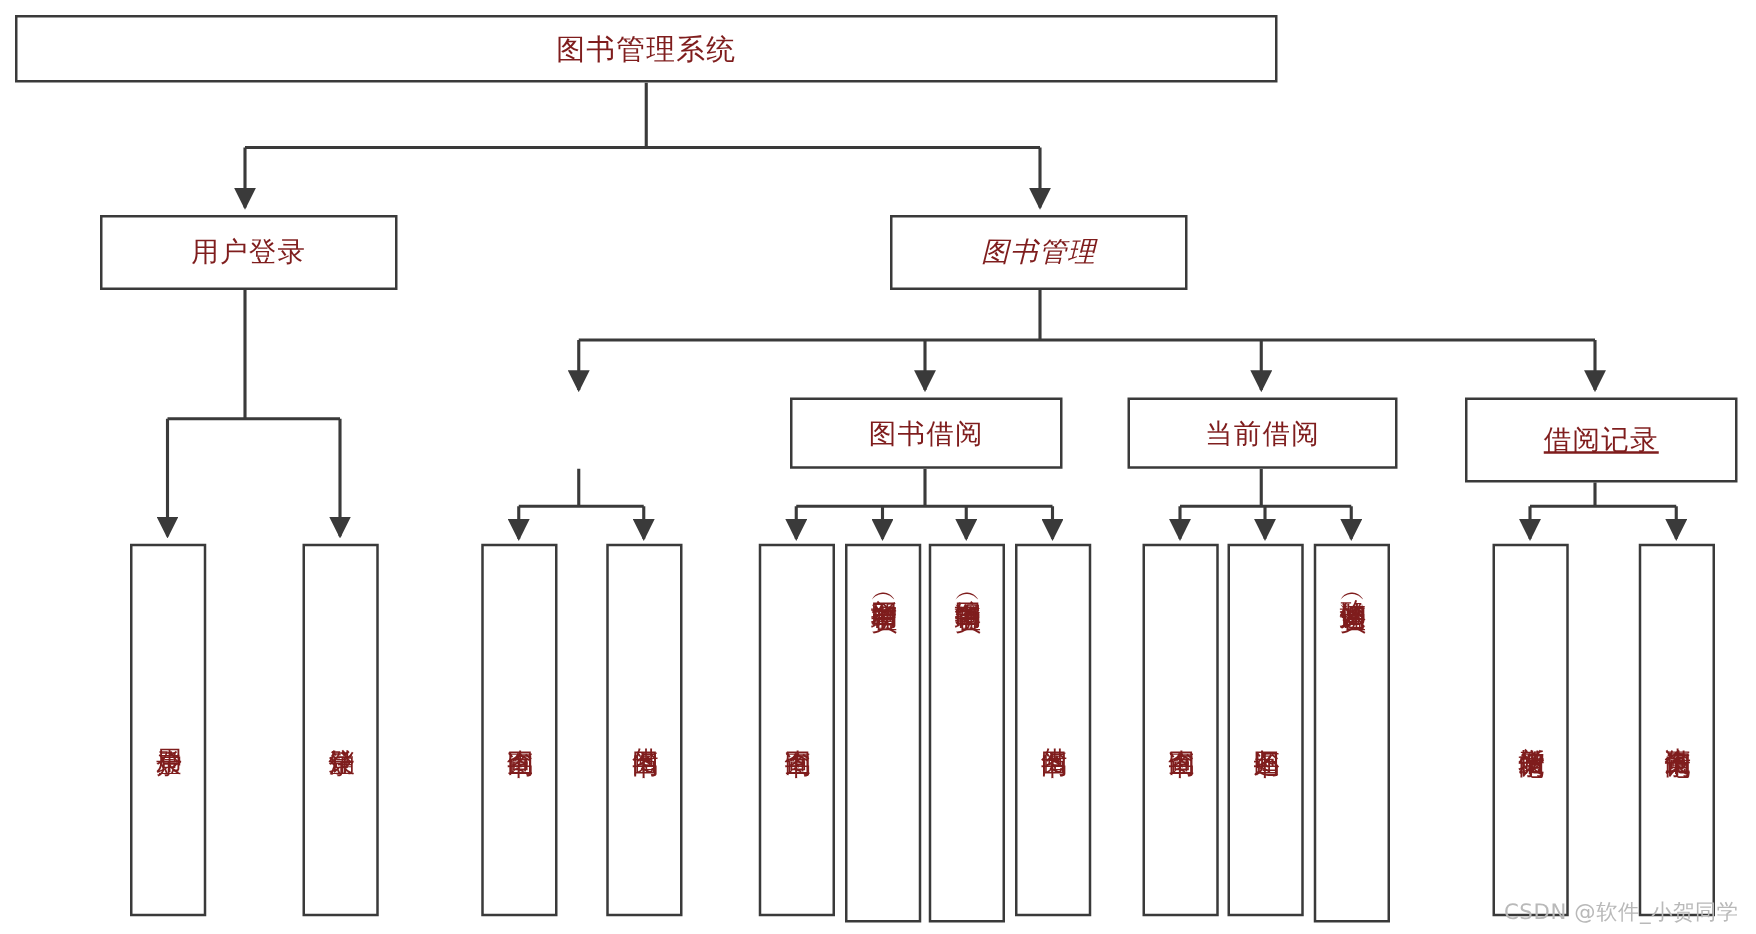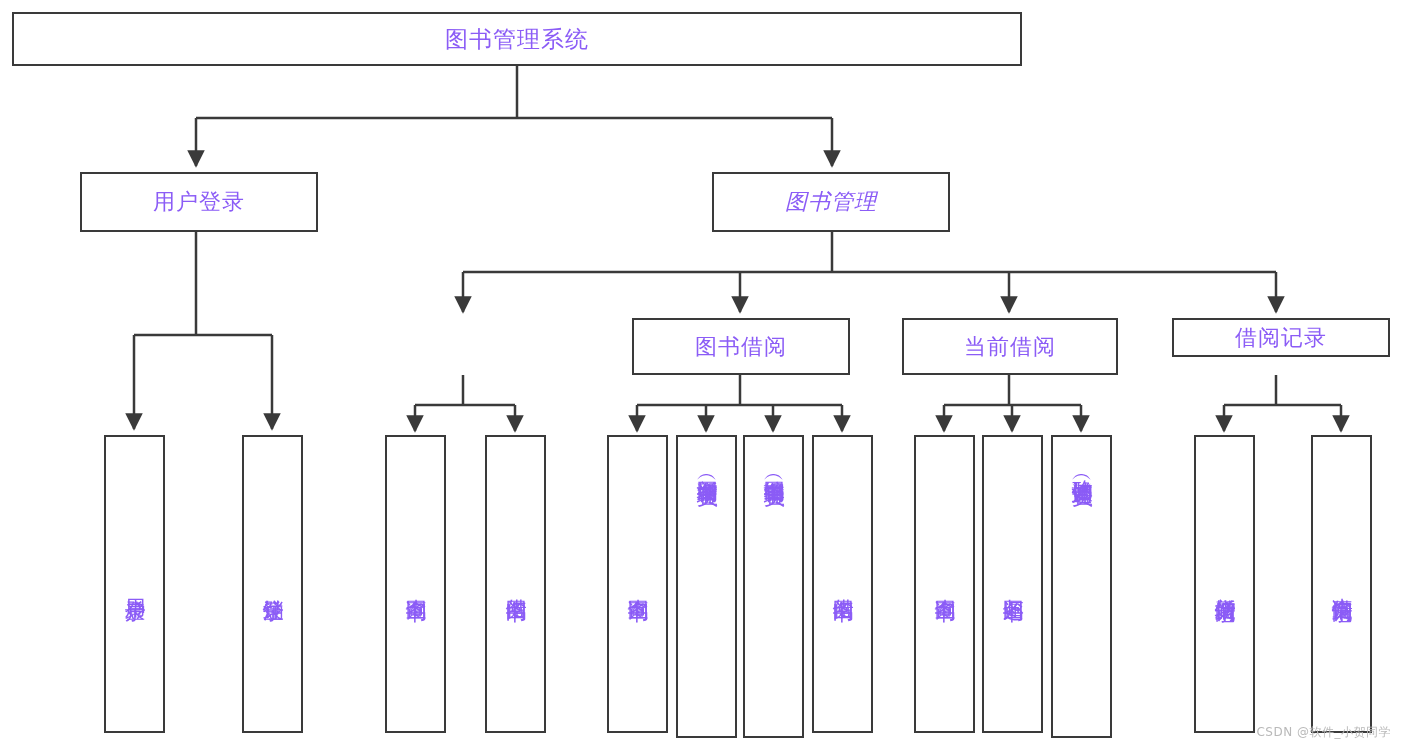--- a/index.html
+++ b/index.html
@@ -24,21 +24,21 @@
     height: 747px;
   }
   .node {
     position: absolute;
     box-sizing: border-box;
     border: 2.5px solid #3a3a3a;
     background: #ffffff;
     display: flex;
     align-items: center;
     justify-content: center;
-    color: #8b5cf6;
+    color: #7f1d1d;
   }
   .node.h {
     font-size: 22px;
     letter-spacing: 1px;
   }
   .node.v {
     writing-mode: vertical-rl;
     text-orientation: upright;
     font-size: 21px;
     line-height: 1.22;
@@ -52,21 +52,21 @@
     justify-content: center;
     padding-top: 0;
   }
   #root-node {
     font-size: 23px;
   }
   #watermark {
     position: absolute;
     right: 14px;
     bottom: 6px;
-    font-size: 12px;
+    font-size: 17px;
     color: #b9b9b9;
     letter-spacing: 0.5px;
     white-space: nowrap;
   }
 </style>
 </head>
 <body>
 
 <div id="canvas">
 
@@ -123,21 +123,21 @@
     </g>
   </svg>
 
   <div class="node h" id="root-node" style="left:12px;top:12px;width:1010px;height:54px;">图书管理系统</div>
 
   <div class="node h" style="left:80px;top:172px;width:238px;height:60px;">用户登录</div>
   <div class="node h" style="left:712px;top:172px;width:238px;height:60px;font-style:italic;">图书管理</div>
 
   <div class="node h" style="left:902px;top:318px;width:216px;height:57px;">当前借阅</div>
   <div class="node h" style="left:632px;top:318px;width:218px;height:57px;">图书借阅</div>
-  <div class="node h" style="left:1172px;top:318px;width:218px;height:39px;">借阅记录</div>
+  <div class="node h" style="left:1172px;top:318px;width:218px;height:68px;text-decoration:underline;">借阅记录</div>
 
   <div class="node v mid" style="left:104px;top:435px;width:61px;height:298px;">用户登录</div>
   <div class="node v mid" style="left:242px;top:435px;width:61px;height:298px;">注销登录</div>
 
   <div class="node v mid" style="left:385px;top:435px;width:61px;height:298px;">查询图书</div>
   <div class="node v mid" style="left:485px;top:435px;width:61px;height:298px;">借阅图书</div>
 
   <div class="node v mid" style="left:607px;top:435px;width:61px;height:298px;">查询图书</div>
   <div class="node v" style="left:676px;top:435px;width:61px;height:303px;">新增图书（管理员）</div>
   <div class="node v" style="left:743px;top:435px;width:61px;height:303px;">编辑图书（管理员）</div>

